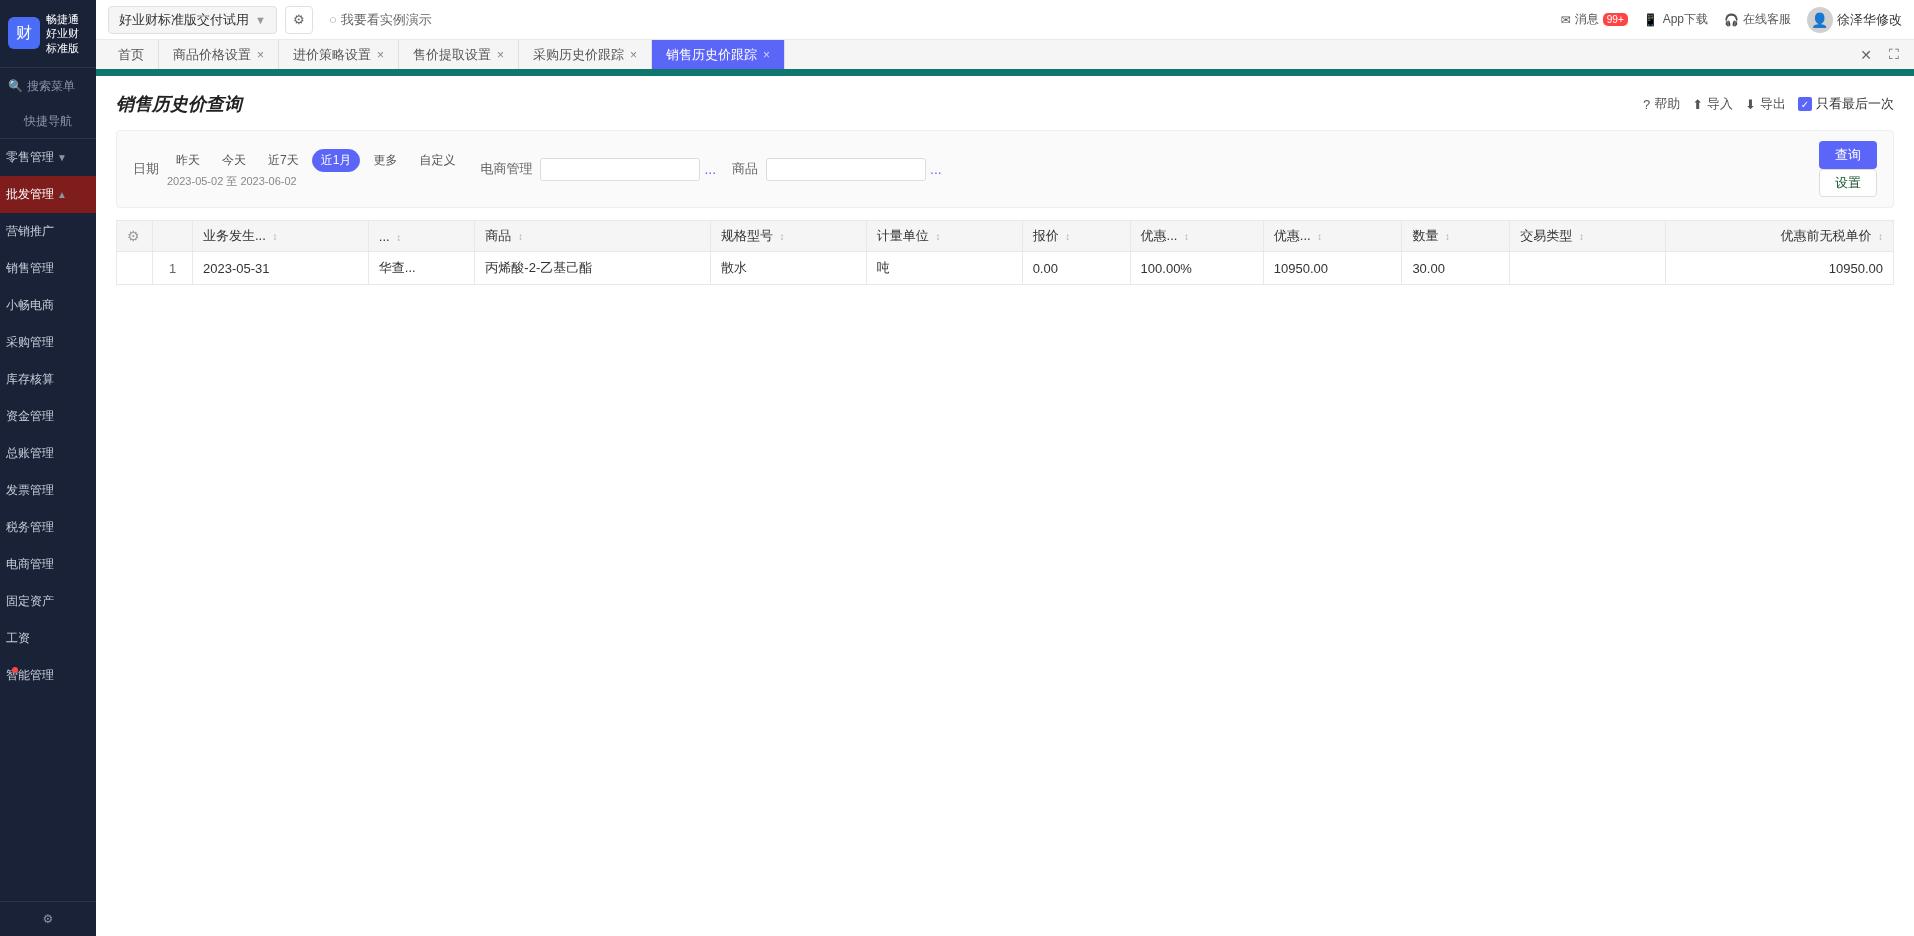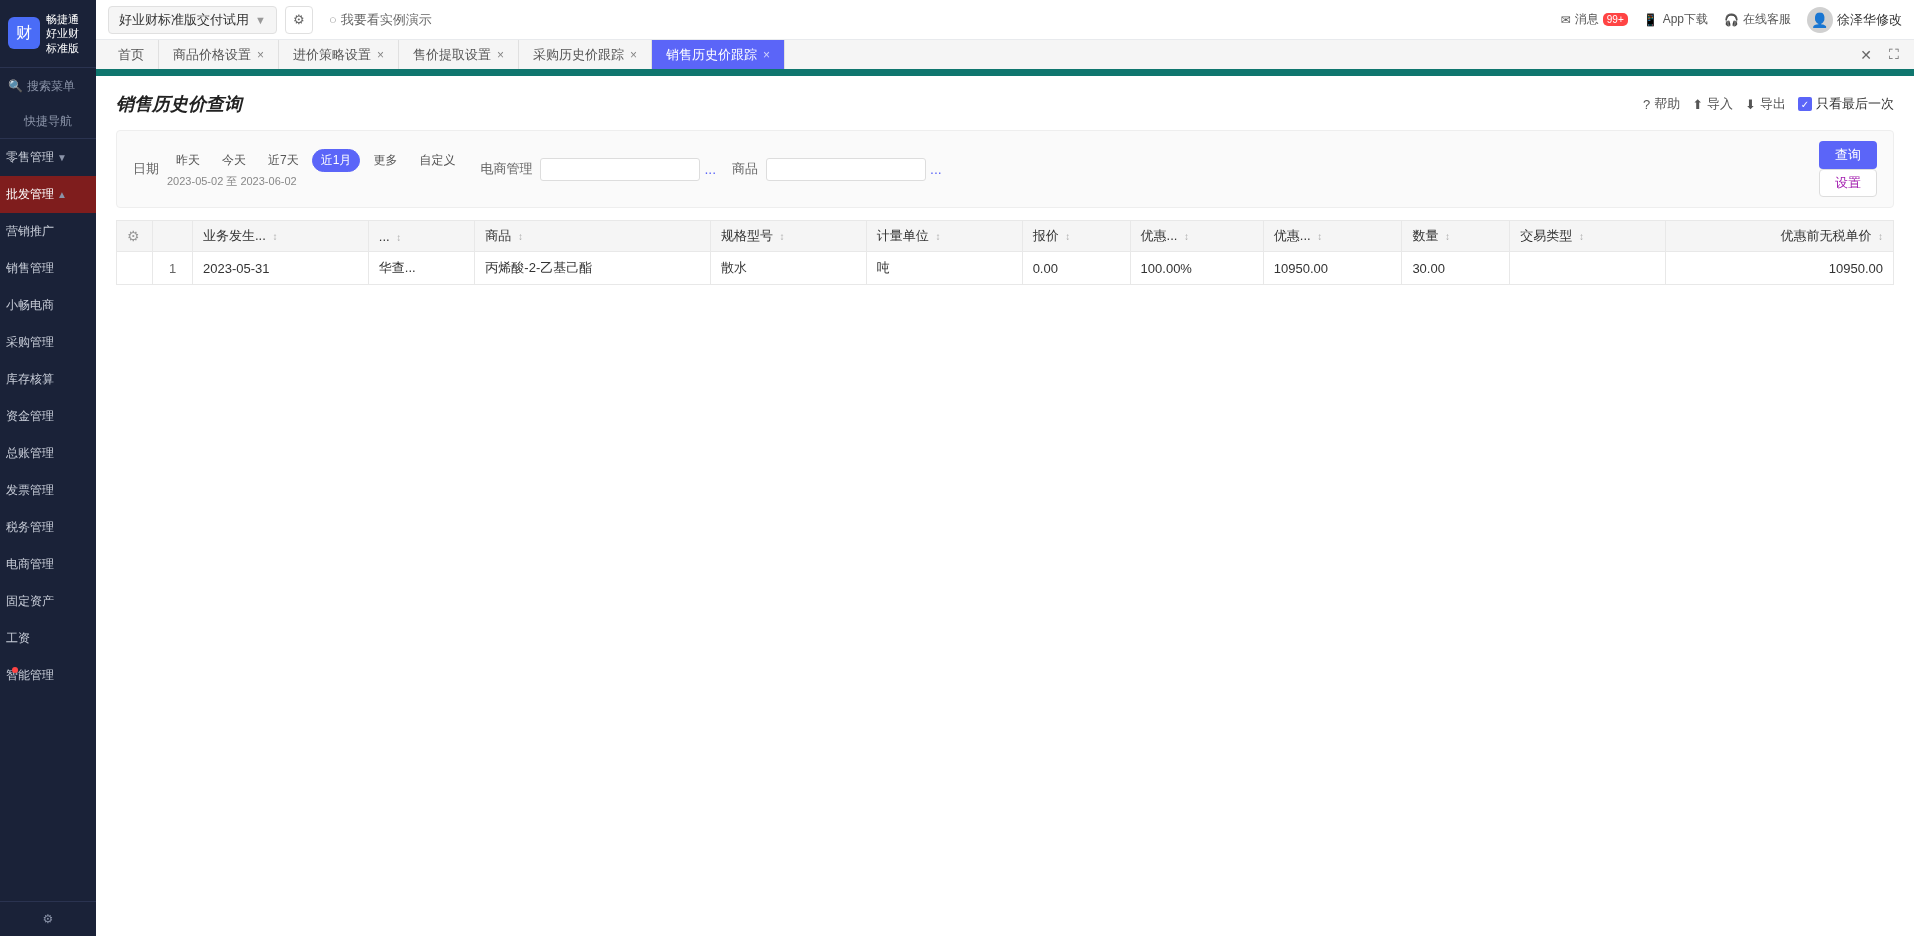--- a/index.html
+++ b/index.html
@@ -370,21 +370,21 @@
       color: #fff;
       border: none;
       border-radius: 4px;
       padding: 5px 16px;
       font-size: 13px;
       cursor: pointer;
       white-space: nowrap;
     }
     .settings-btn {
       background: #fff;
-      color: #a21caf;
+      color: #14532d;
       border: 1px solid #ddd;
       border-radius: 4px;
       padding: 4px 14px;
       font-size: 13px;
       cursor: pointer;
       white-space: nowrap;
     }
     .query-btns {
       display: flex;
       flex-direction: column;

